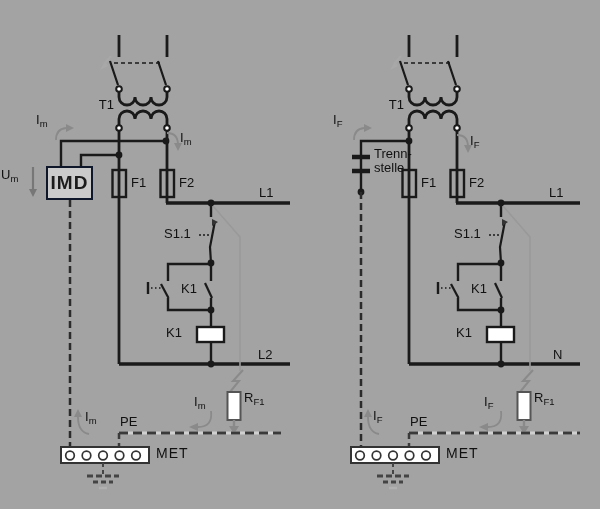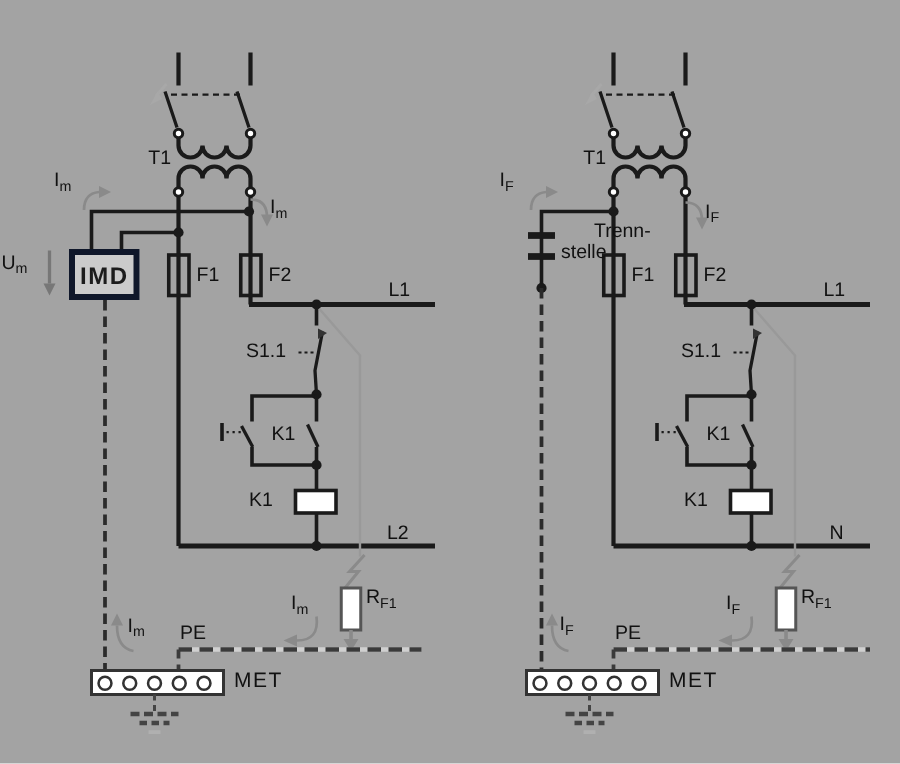--- a/index.html
+++ b/index.html
@@ -3,22 +3,22 @@
 <meta charset="utf-8">
 <style>
   html,body{margin:0;padding:0;background:#fff;}
   #canvas{position:relative;width:600px;height:509px;background:#a3a3a3;overflow:hidden;
           font-family:"Liberation Sans",sans-serif;color:#111;}
   #wiring{position:absolute;left:0;top:0;}
   .lbl{position:absolute;font-size:13px;color:#111;white-space:nowrap;line-height:14px;}
   .lbl sub{font-size:9.5px;vertical-align:-3px;}
   .rt{text-align:right;}
   .met-lbl{font-size:14px;letter-spacing:1px;}
-  #imd-box,#imd-box2{position:absolute;box-sizing:border-box;background:#cbcbcb;border:4px solid #0f172a;
-          text-align:center;font-size:16px;font-weight:bold;color:#1c1c1c;line-height:30px;letter-spacing:1px;}
+  #imd-box,#imd-box2{position:absolute;box-sizing:border-box;background:#cbcbcb;border:2px solid #0f172a;
+          text-align:center;font-size:19px;font-weight:bold;color:#1c1c1c;line-height:30px;letter-spacing:1px;}
 </style>
 </head>
 <body>
 
 <div id="canvas">
 
 <svg id="wiring" width="600" height="509" viewBox="0 0 600 509">
 
   <g stroke="#1a1a1a" fill="none">
     <path d="M119,35 V57 M167,35 V57" stroke-width="2.8"></path>
@@ -290,21 +290,21 @@
   <div class="lbl" style="left:166px;top:326px;">K1</div>
   <div class="lbl" style="left:258px;top:348px;">L2</div>
   <div class="lbl" style="left:244px;top:391px;"><span>R</span><sub>F1</sub></div>
   <div class="lbl" style="left:194px;top:395px;"><span>I</span><sub>m</sub></div>
   <div class="lbl" style="left:120px;top:415px;">PE</div>
   <div class="lbl" style="left:85px;top:410px;"><span>I</span><sub>m</sub></div>
   <div class="lbl met-lbl" style="left:156px;top:446px;">MET</div>
 
   <div class="lbl rt" style="left:376px;top:98px;width:28px;">T1</div>
   <div class="lbl" style="left:333px;top:113px;"><span>I</span><sub>F</sub></div>
-  <div class="lbl" style="left:396px;top:147px;">Trenn-</div>
+  <div class="lbl" style="left:374px;top:147px;">Trenn-</div>
   <div class="lbl" style="left:374px;top:161px;text-align:center;">stelle</div>
   <div class="lbl" style="left:421px;top:176px;">F1</div>
   <div class="lbl" style="left:470px;top:134px;"><span>I</span><sub>F</sub></div>
   <div class="lbl" style="left:469px;top:176px;">F2</div>
   <div class="lbl" style="left:549px;top:186px;">L1</div>
   <div class="lbl" style="left:454px;top:227px;">S1.1</div>
   <div class="lbl" style="left:471px;top:282px;">K1</div>
   <div class="lbl" style="left:456px;top:326px;">K1</div>
   <div class="lbl" style="left:553px;top:348px;">N</div>
   <div class="lbl" style="left:534px;top:391px;"><span>R</span><sub>F1</sub></div>

